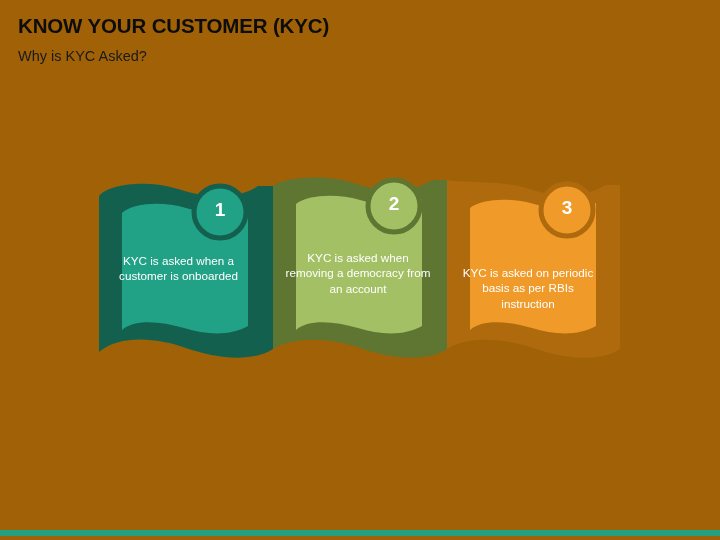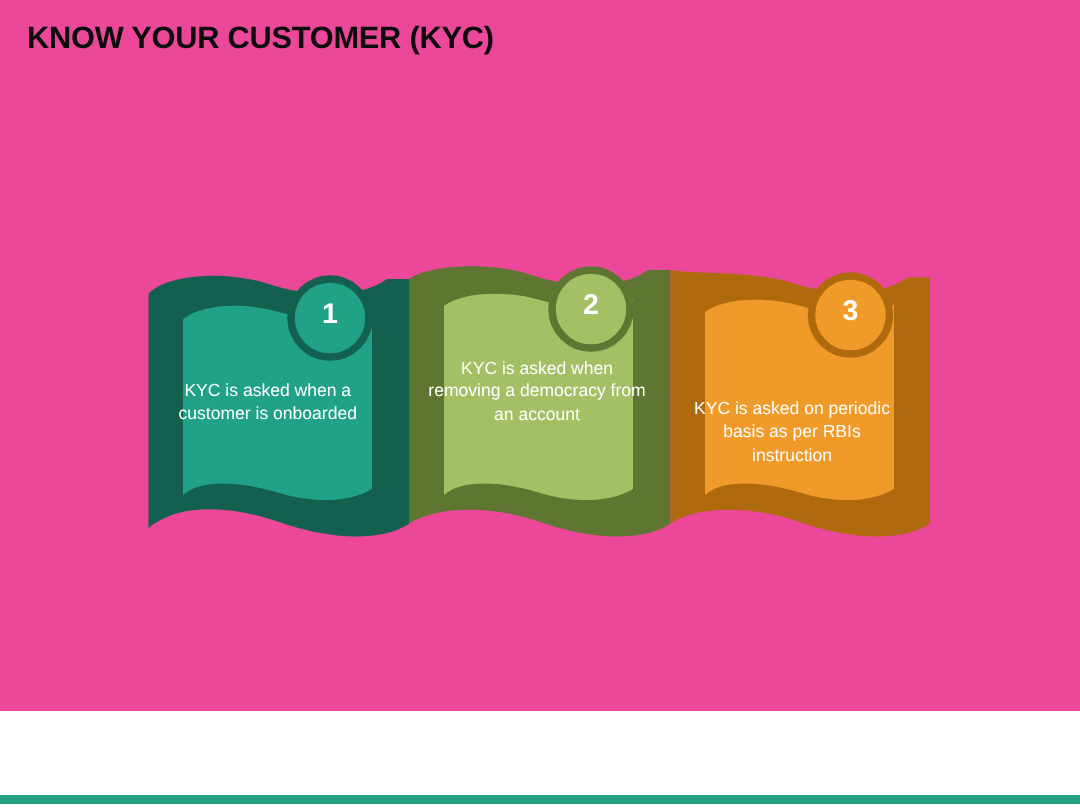--- a/index.html
+++ b/index.html
@@ -11,22 +11,22 @@
     height: 540px;
     background: #ffffff;
     font-family: "Liberation Sans", sans-serif;
     overflow: hidden;
     position: relative;
   }
   .slide {
     position: absolute;
     left: 0; top: 0;
     width: 720px;
-    height: 474px;
-    background: #ec4899;
+    height: 540px;
+    background: #a16207;
   }
   .title {
     position: absolute;
     left: 18px;
     top: 14px;
     font-size: 20.5px;
     font-weight: bold;
     color: #0d0d0d;
     letter-spacing: -0.15px;
     white-space: nowrap;
@@ -52,21 +52,21 @@
   }
   .banner-text {
     position: absolute;
     text-align: center;
     color: #ffffff;
     font-size: 11.7px;
     line-height: 15.4px;
     font-family: "Liberation Sans", sans-serif;
   }
   .bt1 { left: 111px; top: 253px; width: 135px; }
-  .bt2 { left: 283px; top: 238px; width: 150px; }
+  .bt2 { left: 283px; top: 250px; width: 150px; }
   .bt3 { left: 458px; top: 241px; width: 140px; margin-top: 24px; }
   .badge-num {
     position: absolute;
     text-align: center;
     color: #ffffff;
     font-size: 19px;
     font-weight: bold;
     font-family: "Liberation Sans", sans-serif;
   }
   .bn1 { left: 198px; top: 199px; width: 44px; }
@@ -81,20 +81,21 @@
     background: #22a07f;
   }
 </style>
 </head>
 <body>
 
 <div class="slide">
 
   <div class="title">KNOW YOUR CUSTOMER (KYC)</div>
 
+  <div class="subtitle">Why is KYC Asked?</div>
 
   <div class="diagram">
     <svg width="720" height="540" viewBox="0 0 720 540" xmlns="http://www.w3.org/2000/svg">
 
       <g>
 
         <path fill="#13604F" d="M99,196
                  C 110,183 150,180 178,189
                  C 205,198 238,200 258,186
                  L 273,186

